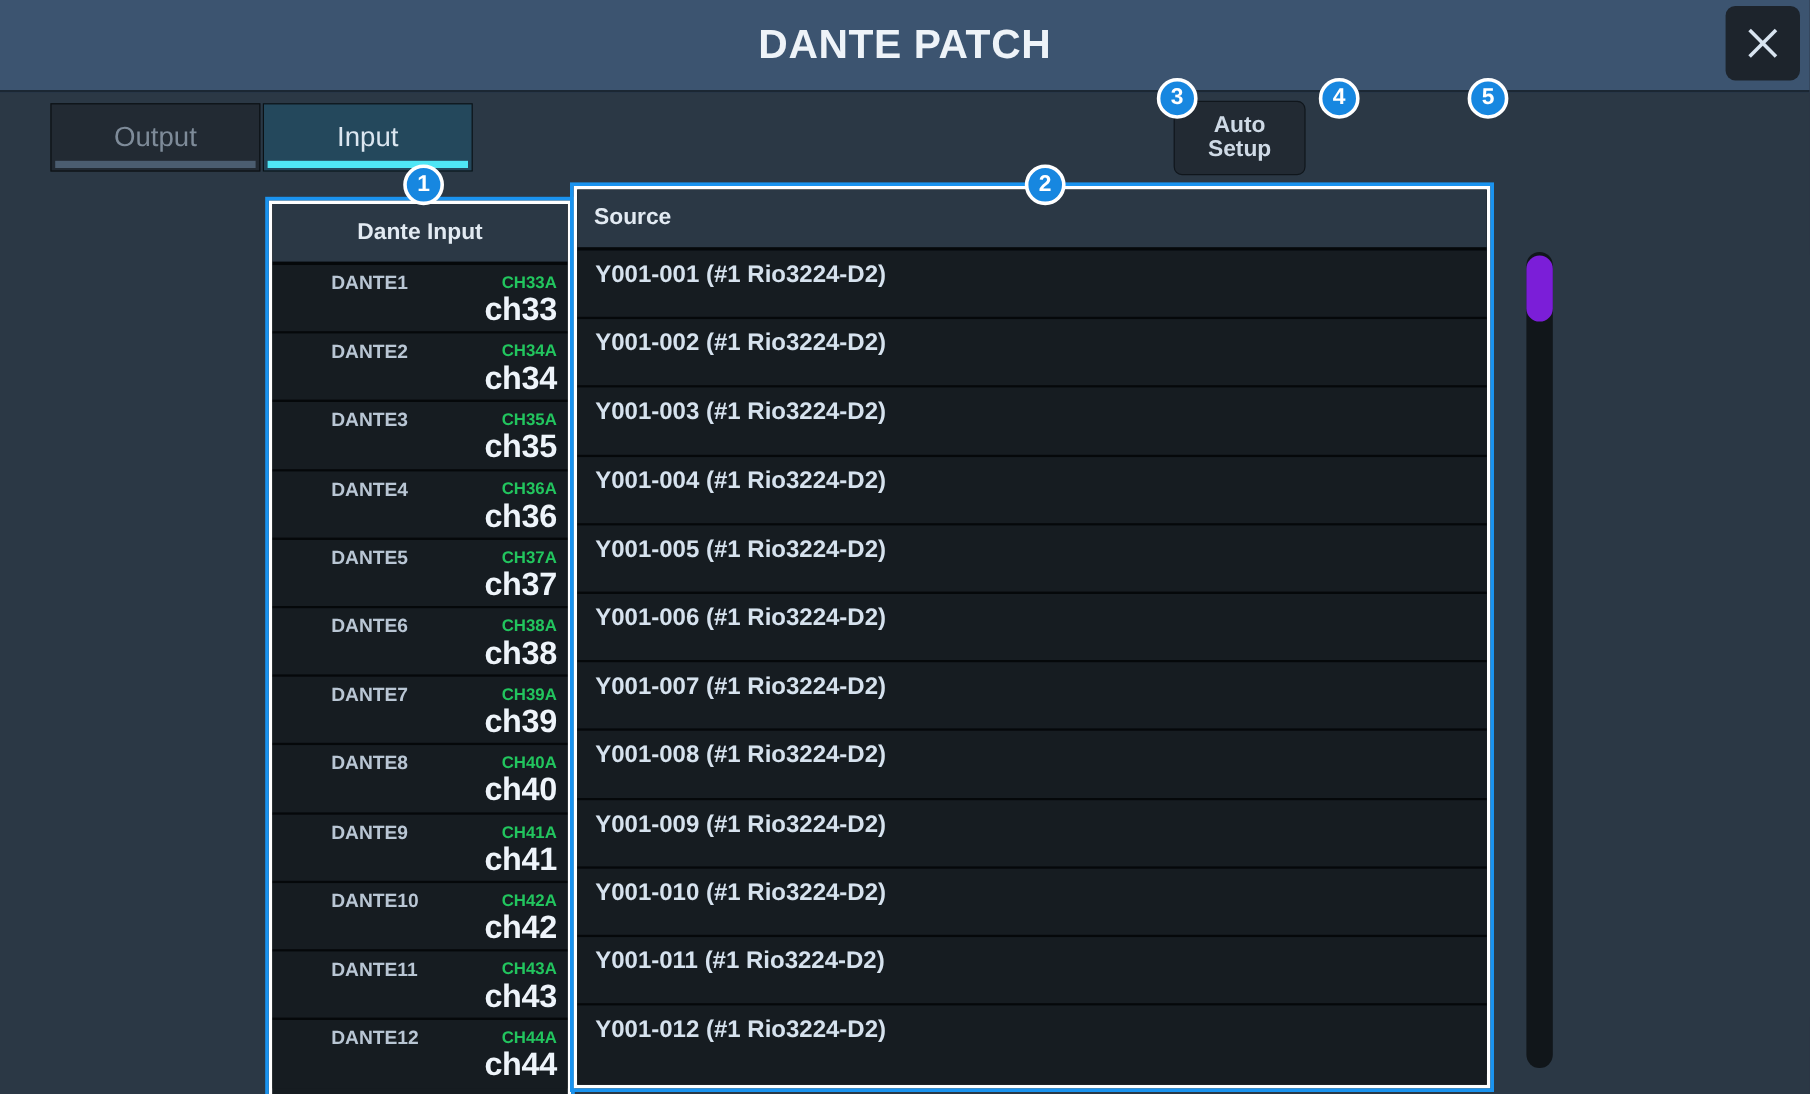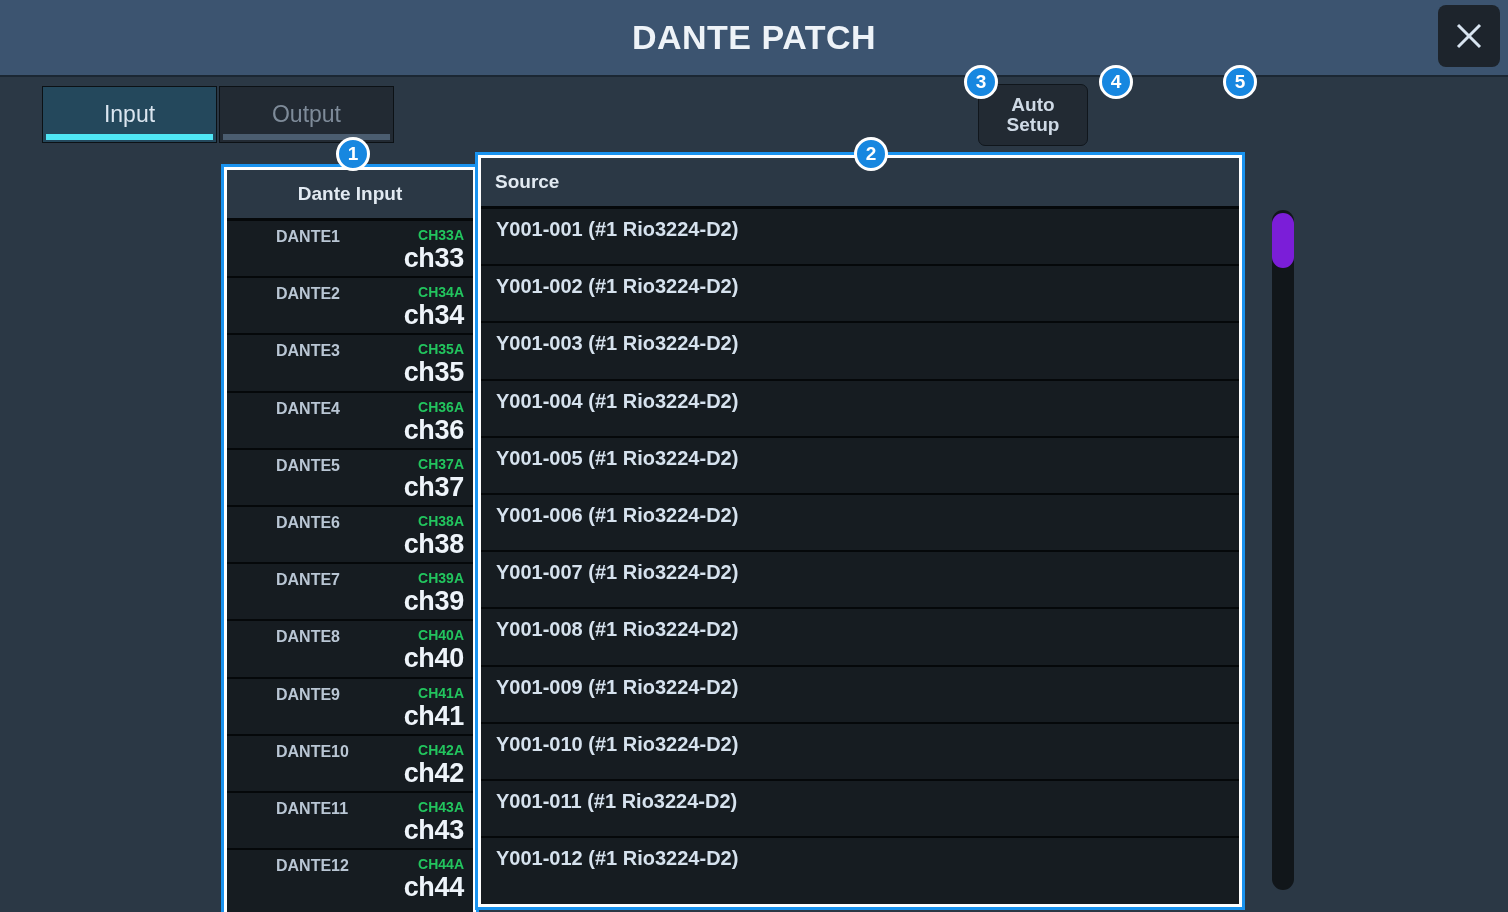--- a/index.html
+++ b/index.html
@@ -262,26 +262,26 @@
     <span>
       <svg width="34" height="34" viewBox="0 0 34 34">
         <line x1="6" y1="6" x2="28" y2="28" stroke="#d8e4f0" stroke-width="3"></line>
         <line x1="28" y1="6" x2="6" y2="28" stroke="#d8e4f0" stroke-width="3"></line>
       </svg>
     </span>
   </div>
 </div>
 
 <div class="tabbar">
+  <div class="tab">
+    <span>Output</span>
+    <span class="underline"></span>
+  </div>
   <div class="tab active">
     <span>Input</span>
-    <span class="underline"></span>
-  </div>
-  <div class="tab">
-    <span>Output</span>
     <span class="underline"></span>
   </div>
 </div>
 
 <div class="actionbar">
 
   <div class="action-btn">
     <span>Auto</span>
     <span class="lbl2">Setup</span>
   </div>

